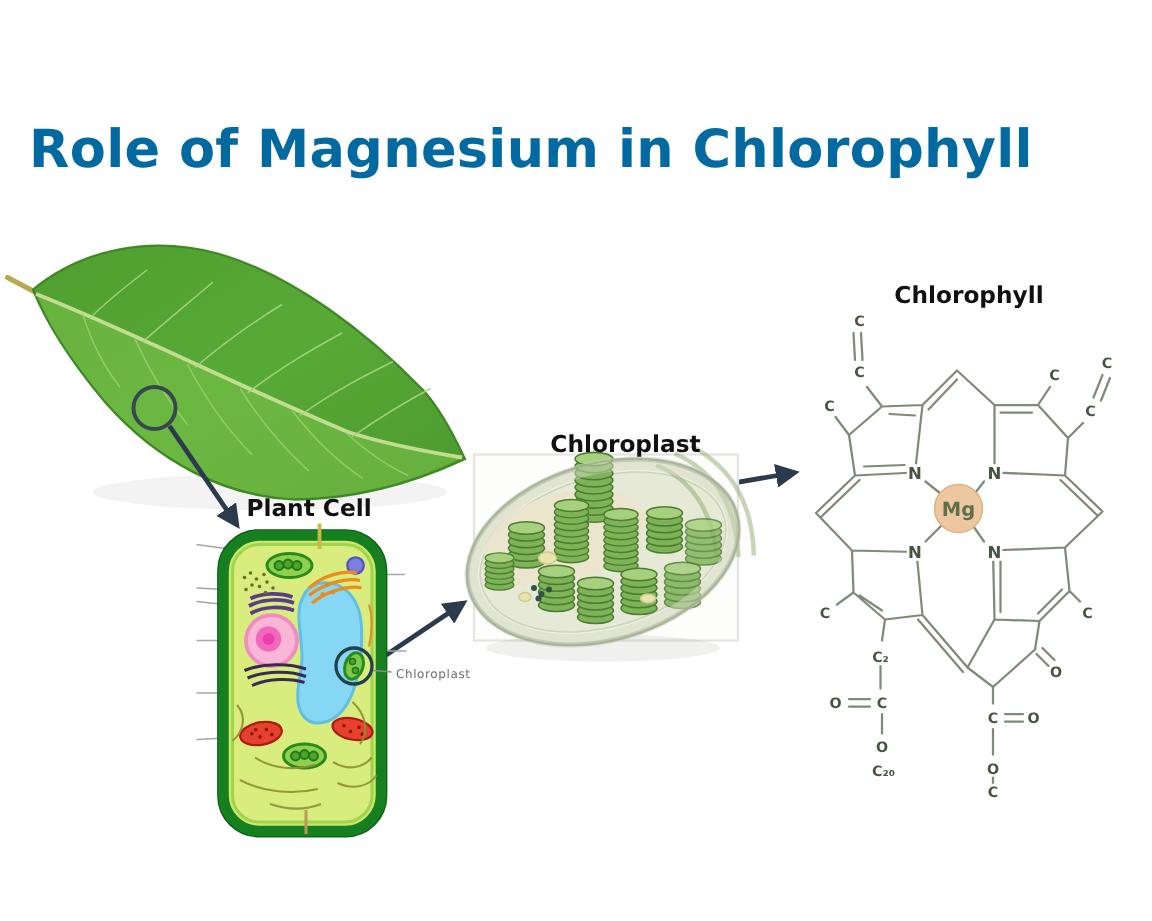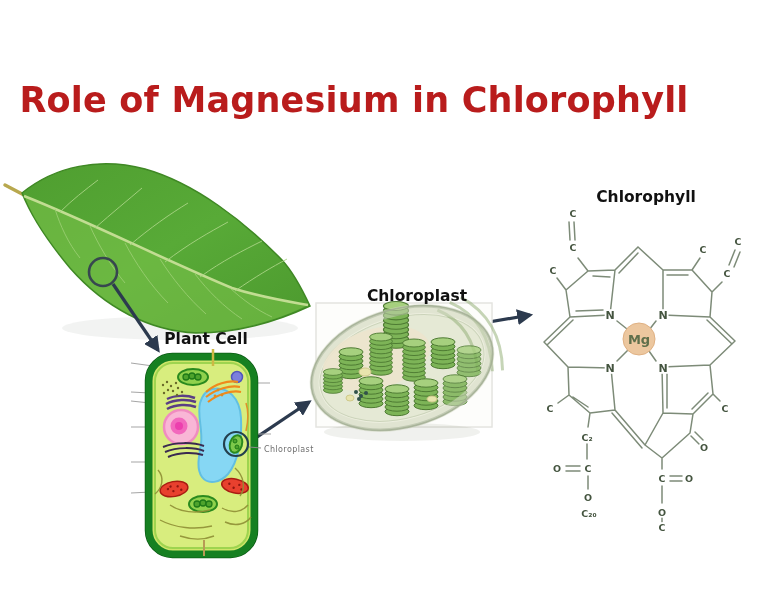--- a/index.html
+++ b/index.html
@@ -1,19 +1,19 @@
 <!DOCTYPE html>
 <html><head>
 <meta charset="utf-8">
 <style>
   html,body{margin:0;padding:0;background:#ffffff;}
   .canvas{position:relative;width:768px;height:614px;background:#ffffff;overflow:hidden;
           font-family:"DejaVu Sans","Liberation Sans",sans-serif;}
   h1.main-title{position:absolute;top:80px;left:0;width:708px;margin:0;text-align:center;
-          font-size:35px;font-weight:700;color:#b91c1c;letter-spacing:0.2px;
+          font-size:35px;font-weight:700;color:#0369a1;letter-spacing:0.2px;
           font-family:"DejaVu Sans","Liberation Sans",sans-serif;}
   svg.art{position:absolute;top:0;left:0;}
   text{font-family:"DejaVu Sans","Liberation Sans",sans-serif;}
   .heading{font-size:15.5px;font-weight:700;fill:#111111;}
   .at{font-size:9.5px;font-weight:700;fill:#44543f;stroke:#ffffff;stroke-width:3.5px;paint-order:stroke;text-anchor:middle;}
   .atn{font-size:11px;}
   .mg-label{font-size:13px;font-weight:700;fill:#5f6f4b;text-anchor:middle;}
   .callout{font-size:8px;fill:#6f6f6f;letter-spacing:0.4px;}
   .bond{stroke:#7d8b78;stroke-width:1.5;fill:none;stroke-linecap:round;}
 </style>

